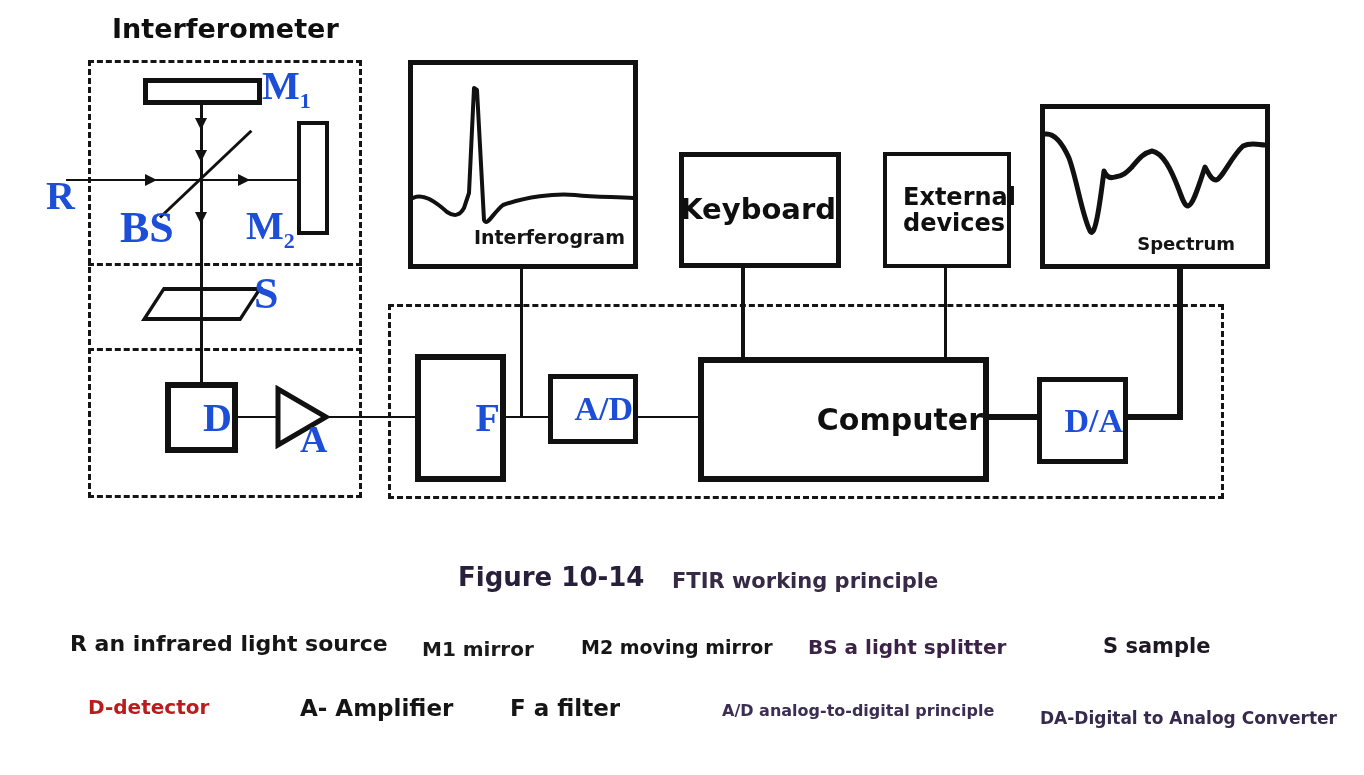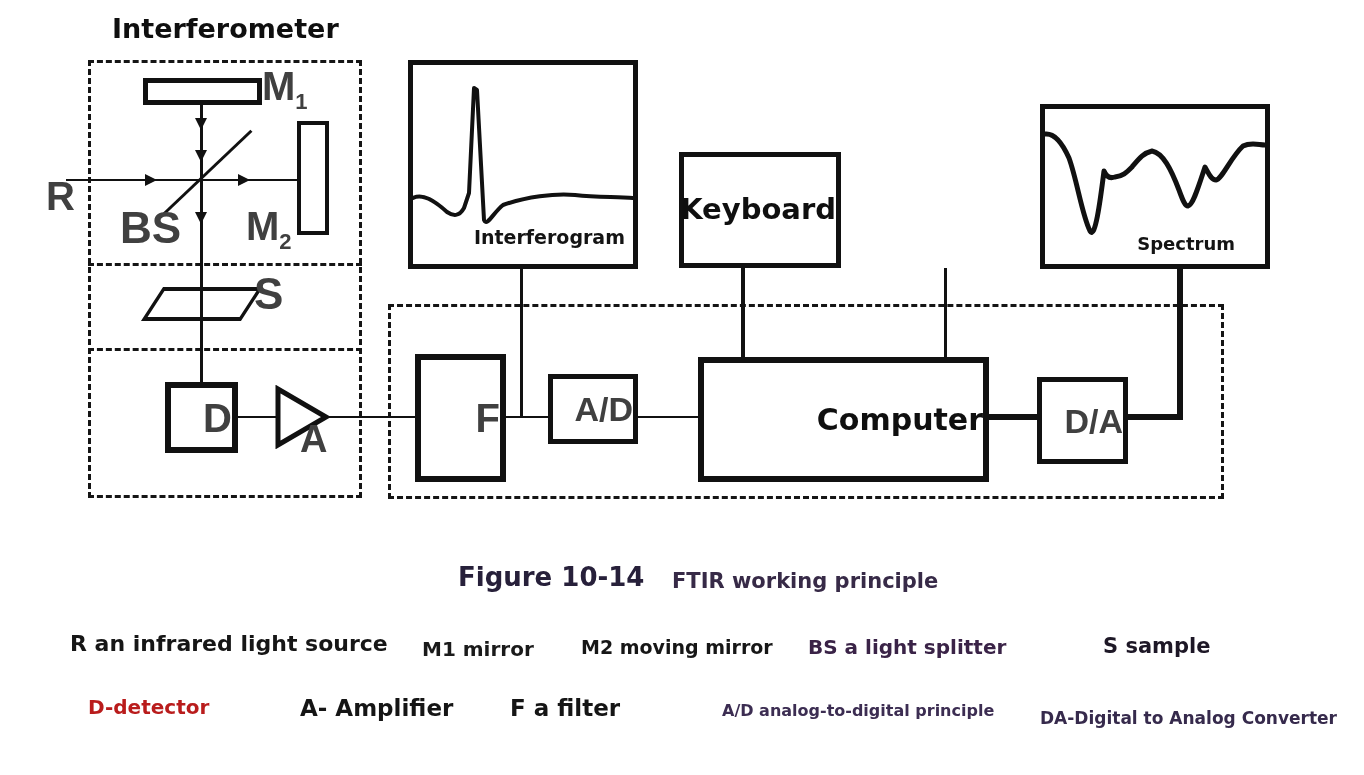--- a/index.html
+++ b/index.html
@@ -8,21 +8,21 @@
   .abs{position:absolute;box-sizing:border-box;}
   
   .box{position:absolute;box-sizing:border-box;background:#fff;border:5px solid #111;
        display:flex;align-items:center;justify-content:flex-end;}
   
   .dash{position:absolute;box-sizing:border-box;border:3px dashed #151515;background:transparent;}
   .dashline{position:absolute;box-sizing:border-box;border-top:3px dashed #151515;height:0;}
   
   .line{position:absolute;background:#111;}
   
-  .ser{font-family:Liberation Sans, sans-serif;font-weight:bold;color:#404040;line-height:1;}
+  .ser{font-family:Liberation Serif, serif;font-weight:bold;color:#1d4ed8;line-height:1;}
   .sans-b{font-weight:bold;color:#0f0f0f;line-height:1.1;}
   sub.ssub{font-size:0.55em;line-height:1;}
   
   .arr-d{position:absolute;width:0;height:0;border-left:6px solid transparent;
          border-right:6px solid transparent;border-top:12px solid #111;}
   .arr-r{position:absolute;width:0;height:0;border-top:6px solid transparent;
          border-bottom:6px solid transparent;border-left:12px solid #111;}
   .plot-label{position:absolute;font-weight:bold;color:#141414;}
   .cap{position:absolute;font-weight:bold;white-space:nowrap;}
 </style>
@@ -82,20 +82,23 @@
   <div class="box" style="left:408px;top:60px;width:230px;height:209px;border-width:5px;">
     <svg width="220" height="199" viewBox="0 0 220 199">
       <path d="M 0 133 C 10 128 22 136 34 147 C 40 151 46 152 51 143 L 56 128 L 61 23 L 64 25 L 71 155 C 74 162 80 148 90 140 C 112 132 142 128 162 130 C 186 133 206 131 220 133" fill="none" stroke="#111" stroke-width="4" stroke-linejoin="round" stroke-linecap="round"></path>
     </svg>
     <span class="plot-label" style="right:8px;bottom:16px;font-size:19px;">Interferogram</span>
   </div>
 
   <div class="box" style="left:679px;top:152px;width:162px;height:116px;border-width:5px;">
     <span class="sans-b" style="font-size:29px;">Keyboard</span>
   </div>
+  <div class="box" style="left:883px;top:152px;width:128px;height:116px;border-width:4px;">
+    <span class="sans-b" style="font-size:24px;width:104px;text-align:left;">External devices</span>
+  </div>
 
   <div class="box" style="left:1040px;top:104px;width:230px;height:165px;border-width:5px;">
     <svg width="220" height="155" viewBox="0 0 220 155">
       <path d="M 0 25 C 8 24 16 31 24 49 C 32 71 37 106 45 122 C 50 131 55 94 59 62 C 61 67 64 70 70 68 C 78 67 81 64 87 58 C 93 51 98 44 107 42 C 118 44 126 60 134 81 C 138 92 140 97 143 97 C 148 96 153 79 160 58 C 163 63 166 71 171 71 C 177 70 186 48 198 37 C 206 33 214 36 220 36" fill="none" stroke="#111" stroke-width="5" stroke-linejoin="round" stroke-linecap="round"></path>
     </svg>
     <span class="plot-label" style="right:30px;bottom:10px;font-size:18px;">Spectrum</span>
   </div>
 
   <div class="box" style="left:415px;top:354px;width:91px;height:128px;border-width:6px;">
     <span class="ser" style="font-size:40px;">F</span>

